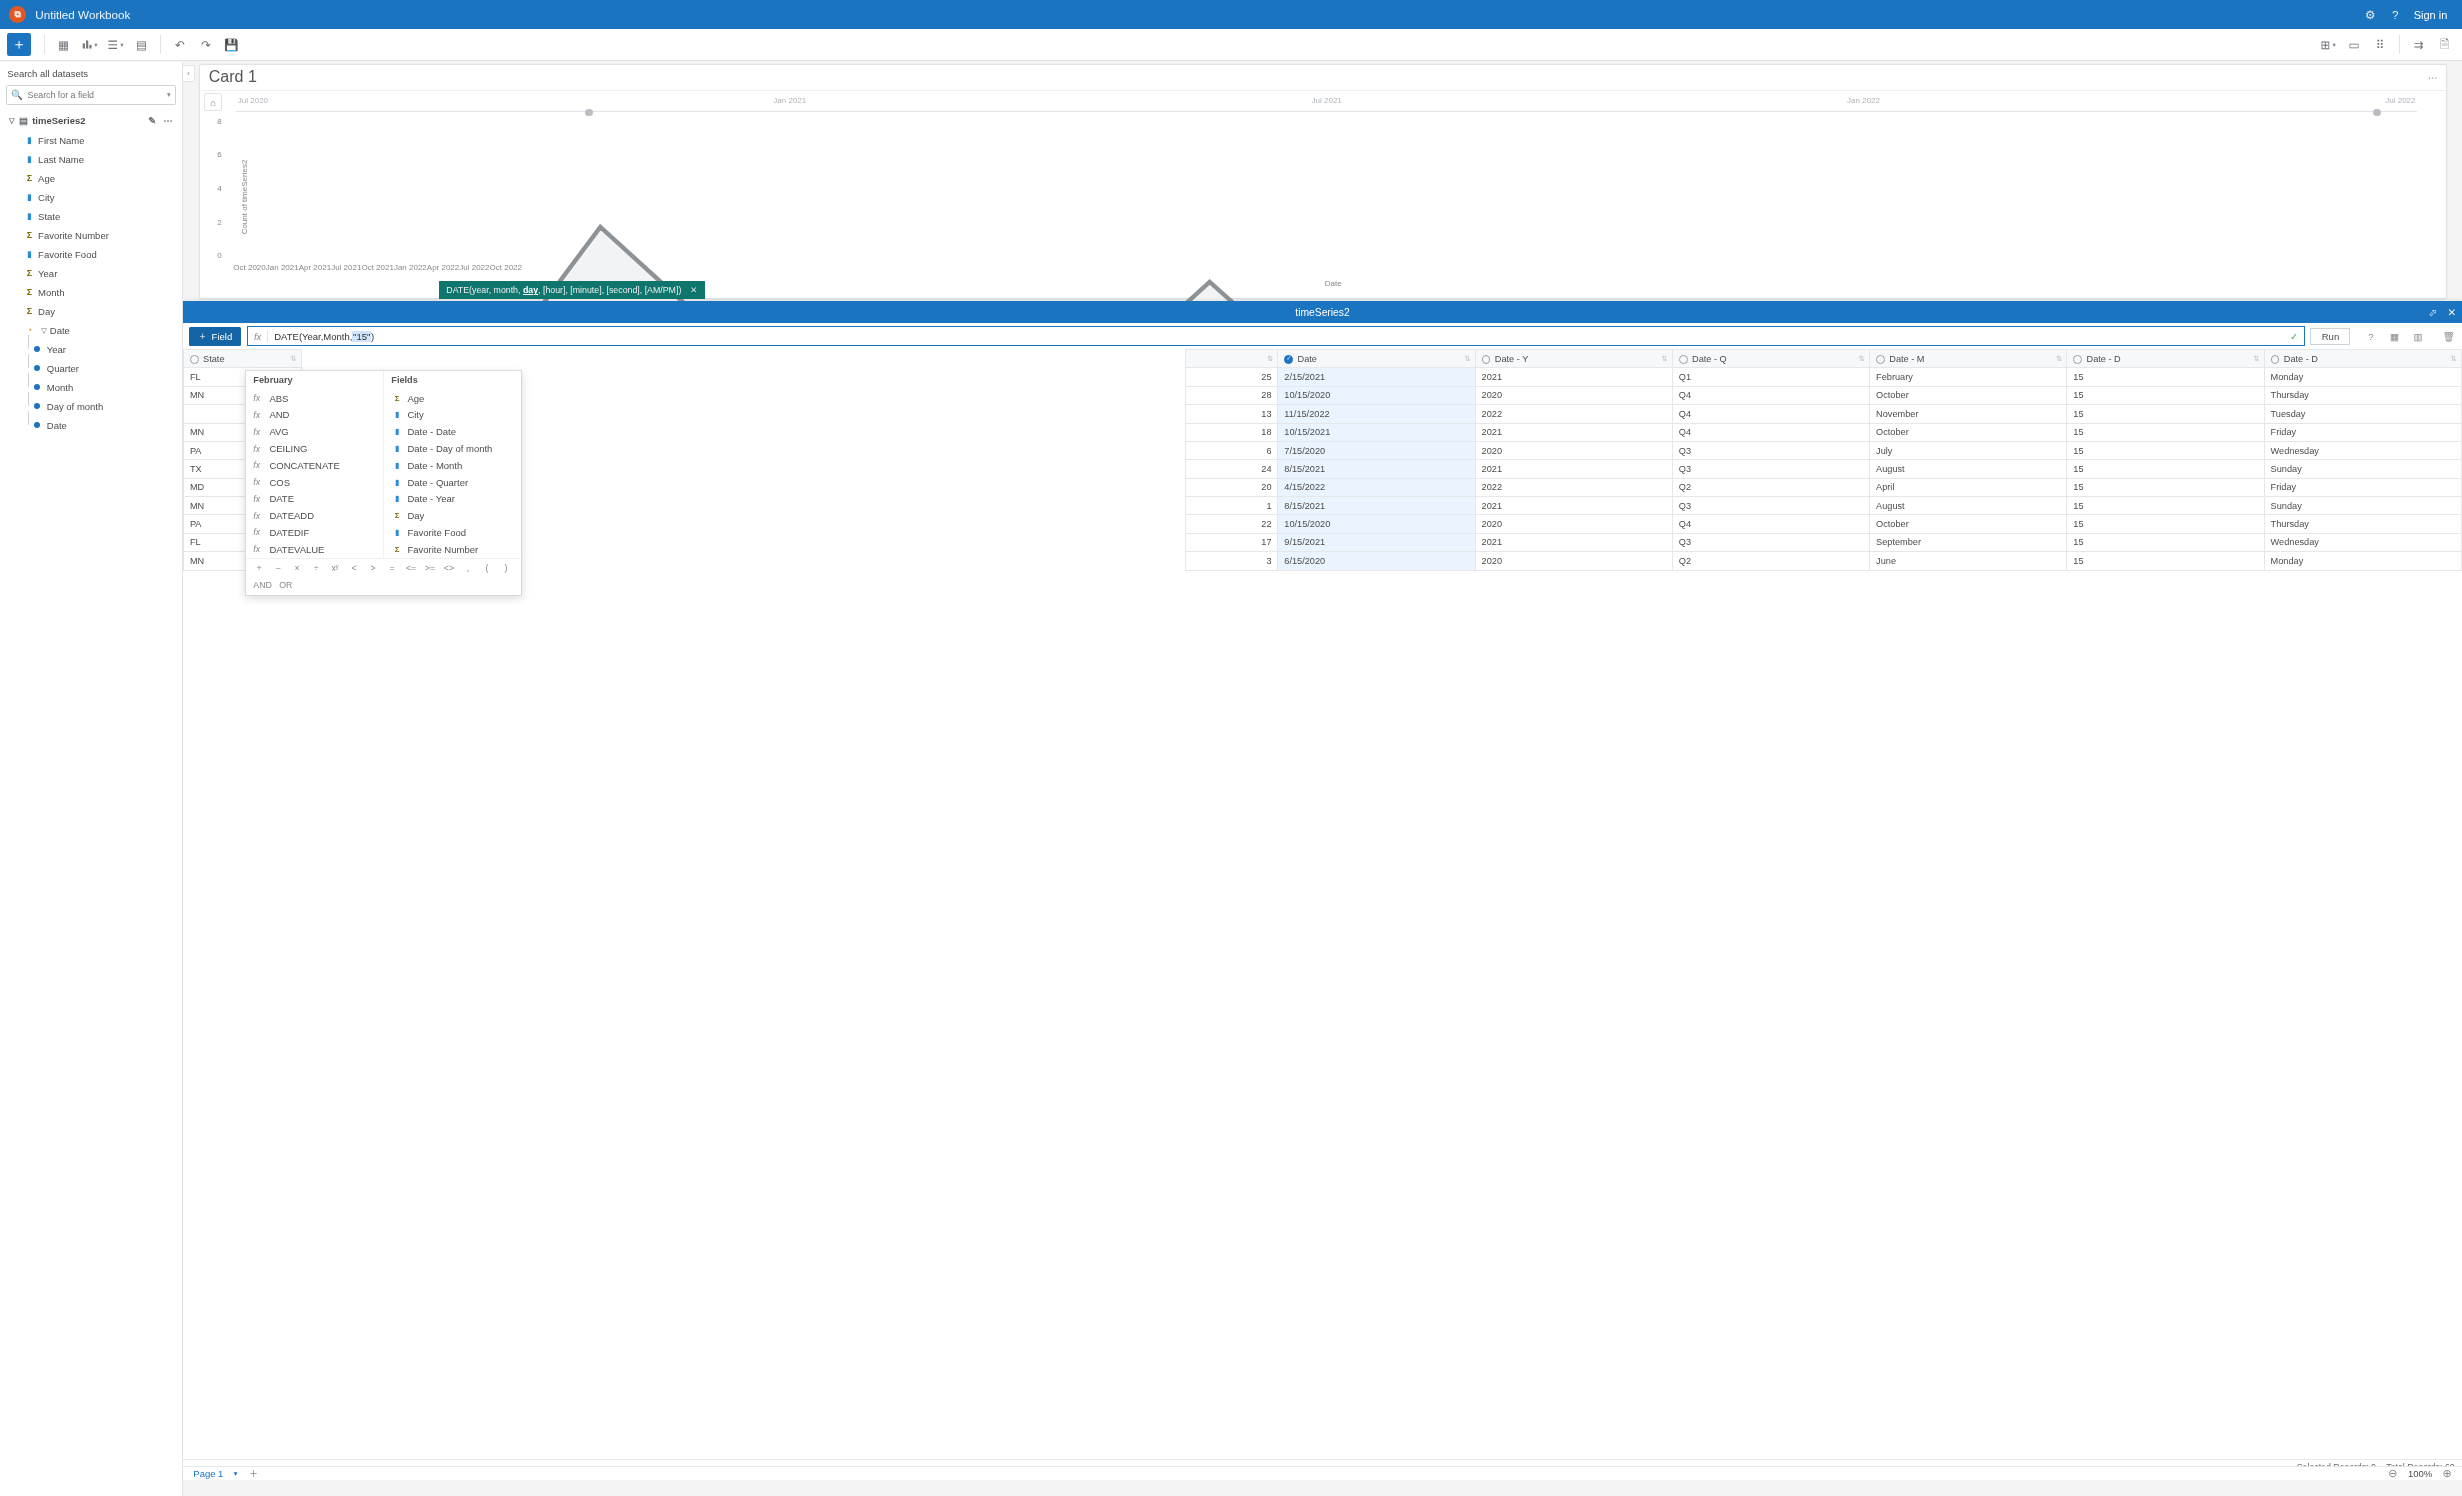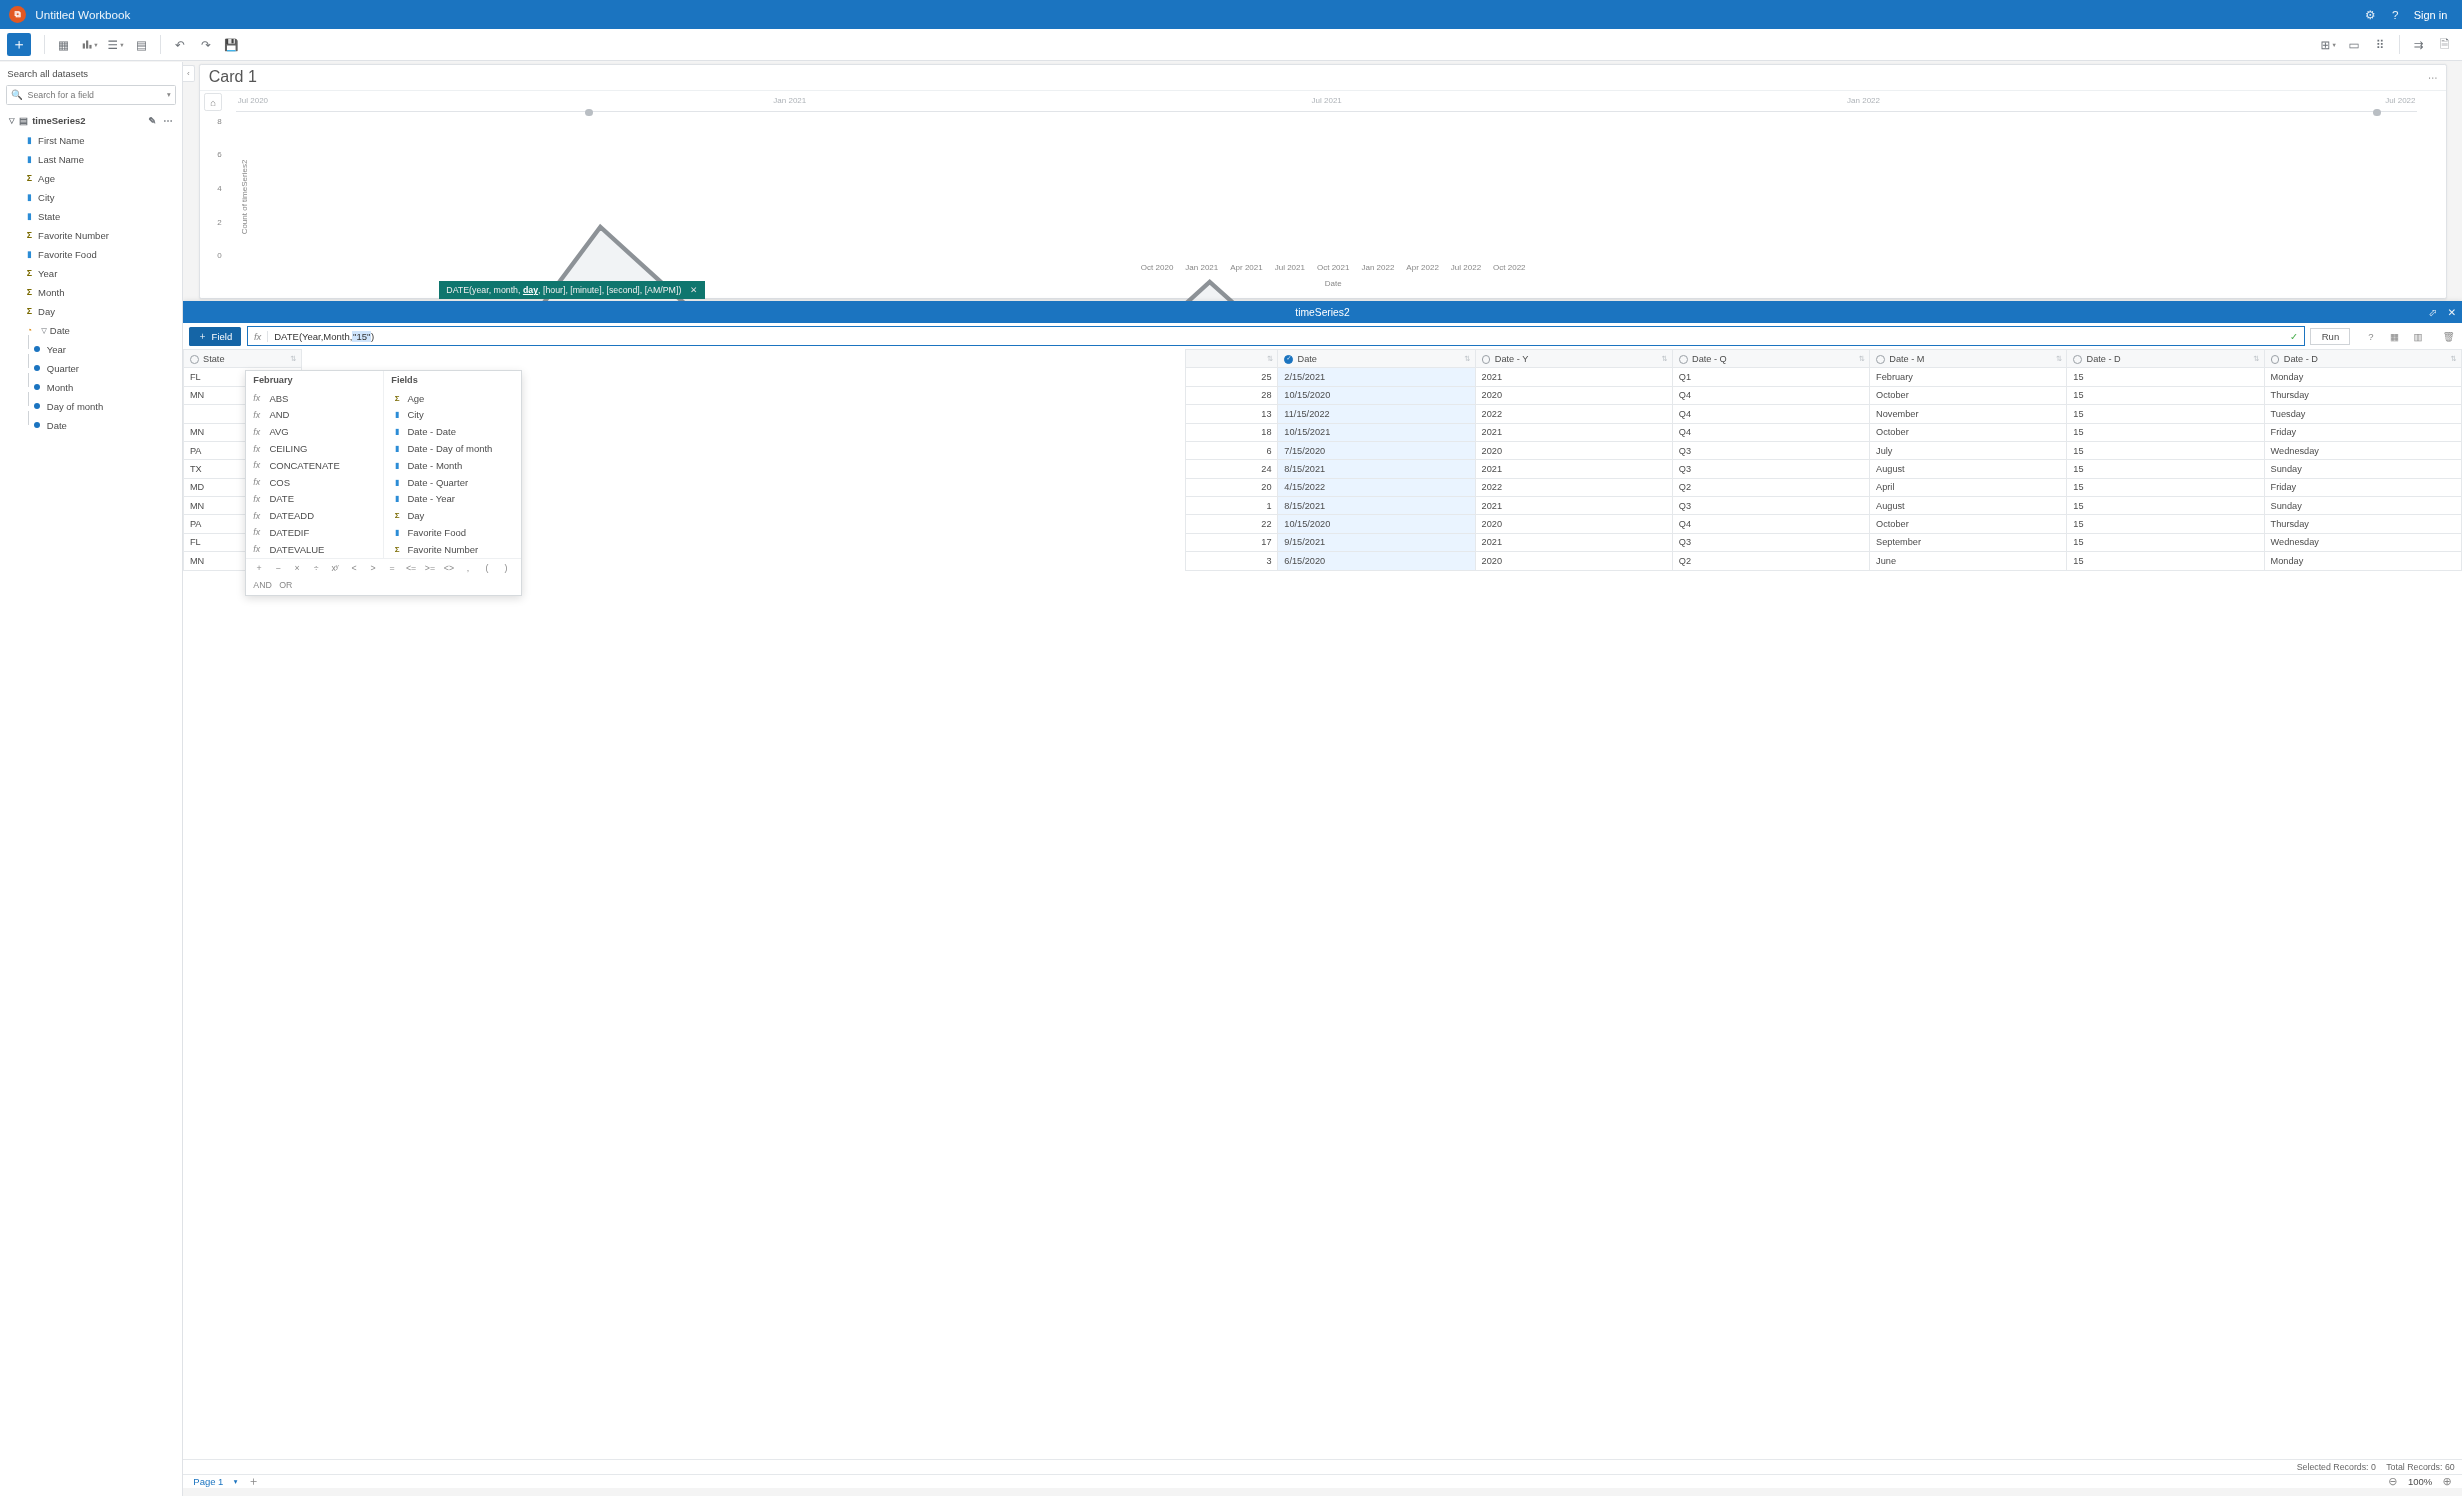--- a/index.html
+++ b/index.html
@@ -75,21 +75,21 @@
   .card-body{flex:1;position:relative;padding:4.4px 7.3px 0 7.3px;}
   .home-btn{position:absolute;left:4.4px;top:2.9px;width:17.6px;height:17.6px;border:0.7px solid #e0e3e6;border-radius:2.2px;display:flex;align-items:center;justify-content:center;color:#777;font-size:9.5px;cursor:pointer;background:#fff;z-index:2;}
   .mini-timeline{height:17.6px;margin:1.5px 22px 2.9px 29px;position:relative;}
   .mini-timeline .mtlabels{display:flex;justify-content:space-between;font-size:8px;color:#aeb3b8;padding:0 1.5px;}
   .mini-timeline .track{position:absolute;left:0;right:0;bottom:1.5px;height:1.5px;background:#e1e4e8;}
   .mini-timeline .handle{position:absolute;bottom:-2.2px;width:7.3px;height:7.3px;border-radius:50%;background:#b9bec3;}
   .chart{position:relative;height:161px;margin:0 5.9px 0 26px;}
   .chart .ylabel{position:absolute;left:-26px;top:50%;transform:translateY(-50%) rotate(-90deg);font-size:8px;color:#888;white-space:nowrap;}
   .chart .yaxis{position:absolute;left:-16px;top:0;bottom:17.6px;display:flex;flex-direction:column;justify-content:space-between;align-items:flex-end;font-size:8px;color:#888;}
   .chart .plot{position:absolute;left:0;right:0;top:0;bottom:17.6px;}
-  .chart .xaxis{position:absolute;left:0;right:0;bottom:0;height:14.7px;display:flex;justify-content:center;font-size:8px;color:#888;gap:12px;}
+  .chart .xaxis{position:absolute;left:0;right:0;bottom:0;height:14.7px;display:flex;justify-content:flex-start;font-size:8px;color:#888;}
   .chart .xlabel{position:absolute;left:50%;bottom:-10.3px;transform:translateX(-50%);font-size:8px;color:#888;}
   .table-panel {
     position:absolute; left:0; right:0; top:239px; bottom:22px; background:#fff; display:flex; flex-direction:column;
     box-shadow:0 -1.5px 4.4px rgba(0,0,0,.08);
   }
   .tp-title{background:var(--blue);color:#fff;height:22px;display:flex;align-items:center;justify-content:center;font-size:10.3px;position:relative;}
   .tp-title .r{position:absolute;right:5.9px;display:flex;gap:10.3px;}
   .tp-title .r span{cursor:pointer;opacity:.9;}
   .tooltip{position:absolute;left:256px;top:-20.5px;background:#0f766e;color:#eee;font-size:8.8px;padding:4.4px 7.3px;display:flex;align-items:center;gap:8.8px;white-space:nowrap;z-index:5;}
   .tooltip .tclose{cursor:pointer;color:#ddd;}
@@ -119,21 +119,21 @@
   .suggestions .cols{display:flex;}
   .suggestions .col{flex:1;border-right:0.7px solid #eef0f2;}
   .suggestions .col:last-child{border-right:none;}
   .suggestions .colh{font-weight:600;padding:4.4px 7.3px;font-size:9.2px;color:#555;}
   .suggestions .item{padding:2.9px 7.3px;font-size:9.5px;display:flex;align-items:center;gap:4.4px;cursor:pointer;}
   .suggestions .item .fx{font-style:italic;color:#888;font-size:8.8px;width:11.7px;}
   .suggestions .item .fi{width:11.7px;display:inline-flex;justify-content:center;font-size:8px;}
   .suggestions .ops{border-top:0.7px solid #eef0f2;padding:4.4px 7.3px;display:flex;flex-wrap:wrap;gap:7.3px;color:#888;font-size:8.8px;align-items:center;}
   .suggestions .ops span{min-width:11.7px;text-align:center;}
   .footer{position:absolute;left:0;right:0;bottom:0;height:14.7px;background:#fff;border-top:0.7px solid #e5e8eb;display:flex;align-items:center;justify-content:flex-end;padding:0 7.3px;font-size:8.8px;color:#666;gap:10.3px;}
-  .pagebar{position:absolute;left:0;right:0;bottom:8px;height:14px;background:#fff;border-top:0.7px solid #e5e8eb;display:flex;align-items:center;padding:0 10.3px;gap:10.3px;font-size:9.5px;}
+  .pagebar{position:absolute;left:0;right:0;bottom:16px;height:14px;background:#fff;border-top:0.7px solid #e5e8eb;display:flex;align-items:center;padding:0 10.3px;gap:10.3px;font-size:9.5px;}
   .pagebar .pagename{color:var(--blue);cursor:pointer;}
   .pagebar .caret{color:var(--blue);font-size:7.3px;}
   .pagebar .addp{color:#888;cursor:pointer;font-size:11.7px;}
   .pagebar .spacer{flex:1;}
   .pagebar .zicon{color:#888;cursor:pointer;font-size:11px;}
 </style>
 </head>
 <body>
 
 <div class="app-header">

